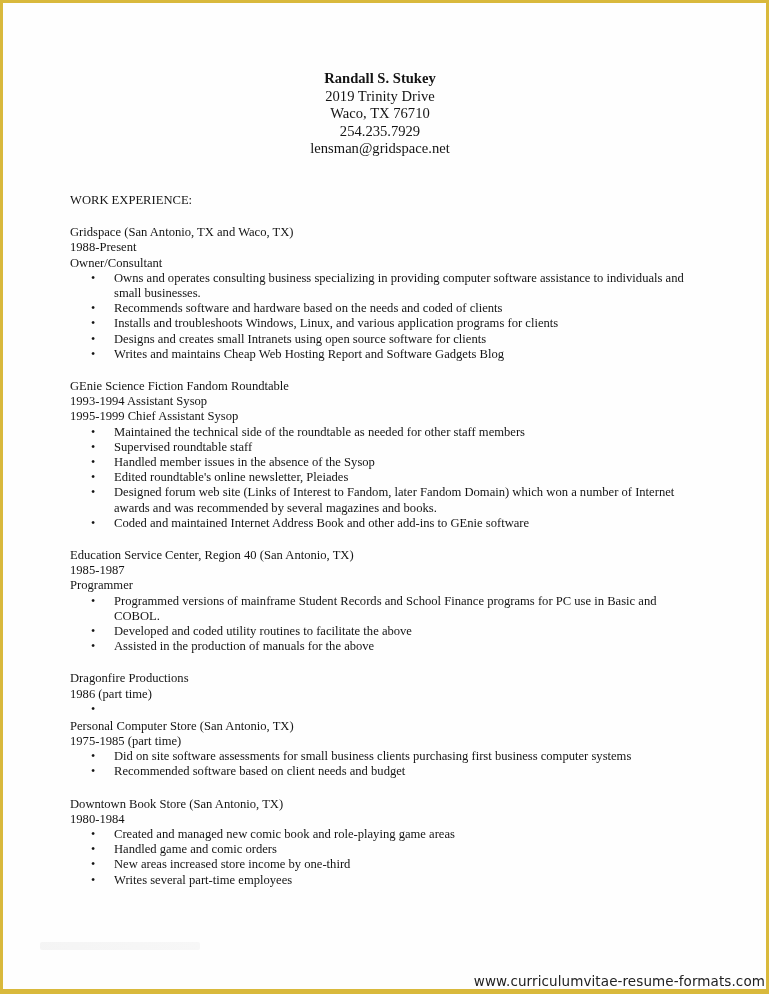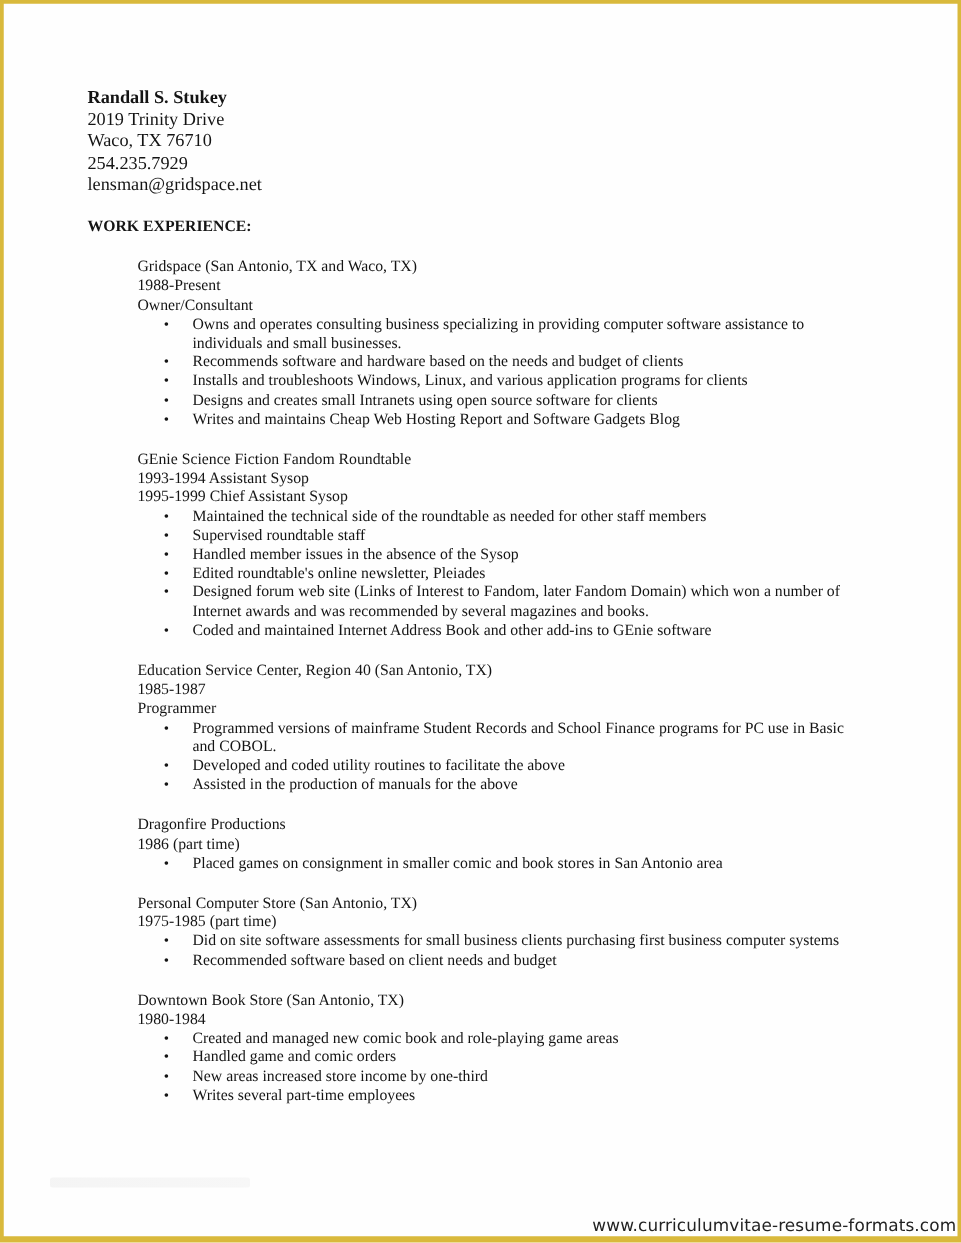--- a/index.html
+++ b/index.html
@@ -18,29 +18,29 @@
       border-top: 3px solid #d9b93c;
       border-right: 3px solid #d9b93c;
       border-bottom: 5px solid #d9b93c;
       pointer-events: none;
     }
     .page {
       position: absolute; left: 70px; top: 70px; width: 620px;
       font-size: 12.6px; line-height: 15.2px;
     }
     .header {
-      text-align: left; width: 620px;
+      text-align: center; width: 620px;
       font-size: 14.6px; line-height: 17.6px;
       margin-left: 0;
     }
     .header .name { font-weight: bold; }
     .section-title {
-      font-weight: bold; margin-top: 16px; font-size: 12.6px;
+      font-weight: normal; margin-top: 35px; font-size: 12.6px;
     }
-    .job { margin-top: 17px; margin-left: 40px; }
+    .job { margin-top: 17px; }
     .job:first-of-type { margin-top: 17px; }
     .job .line { white-space: nowrap; }
     ul.duties {
       list-style: none; margin: 0; padding: 0;
     }
     ul.duties li {
       position: relative; padding-left: 44px; margin: 0;
     }
     ul.duties li .bullet {
       position: absolute; left: 21px; top: 0;
@@ -74,21 +74,21 @@
 
   <div class="section-title">WORK EXPERIENCE:</div>
 
   <div id="jobs">
       <div class="job">
         <div class="line">Gridspace (San Antonio, TX and Waco, TX)</div>
         <div class="line">1988-Present</div>
         <div class="line">Owner/Consultant</div>
         <ul class="duties">
           <li><span class="bullet">•</span><span>Owns and operates consulting business specializing in providing computer software assistance to individuals and small businesses.</span></li>
-          <li><span class="bullet">•</span><span>Recommends software and hardware based on the needs and budget of clients</span></li>
+          <li><span class="bullet">•</span><span>Recommends software and hardware based on the needs and coded of clients</span></li>
           <li><span class="bullet">•</span><span>Installs and troubleshoots Windows, Linux, and various application programs for clients</span></li>
           <li><span class="bullet">•</span><span>Designs and creates small Intranets using open source software for clients</span></li>
           <li><span class="bullet">•</span><span>Writes and maintains Cheap Web Hosting Report and Software Gadgets Blog</span></li>
         </ul>
       </div>
       <div class="job">
         <div class="line">GEnie Science Fiction Fandom Roundtable</div>
         <div class="line">1993-1994 Assistant Sysop</div>
         <div class="line">1995-1999 Chief Assistant Sysop</div>
         <ul class="duties">
@@ -107,21 +107,21 @@
         <ul class="duties">
           <li><span class="bullet">•</span><span>Programmed versions of mainframe Student Records and School Finance programs for PC use in Basic and COBOL.</span></li>
           <li><span class="bullet">•</span><span>Developed and coded utility routines to facilitate the above</span></li>
           <li><span class="bullet">•</span><span>Assisted in the production of manuals for the above</span></li>
         </ul>
       </div>
       <div class="job">
         <div class="line">Dragonfire Productions</div>
         <div class="line">1986 (part time)</div>
         <ul class="duties">
-          <li><span class="bullet">•</span><span>Placed games on consignment in smaller comic and book stores in San Antonio area</span></li>
+          <li><span class="bullet">•</span></li>
         </ul>
       </div>
       <div class="job">
         <div class="line">Personal Computer Store (San Antonio, TX)</div>
         <div class="line">1975-1985 (part time)</div>
         <ul class="duties">
           <li><span class="bullet">•</span><span>Did on site software assessments for small business clients purchasing first business computer systems</span></li>
           <li><span class="bullet">•</span><span>Recommended software based on client needs and budget</span></li>
         </ul>
       </div>

